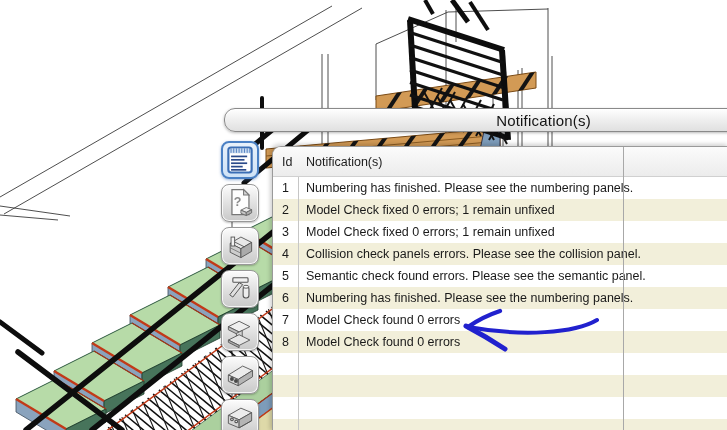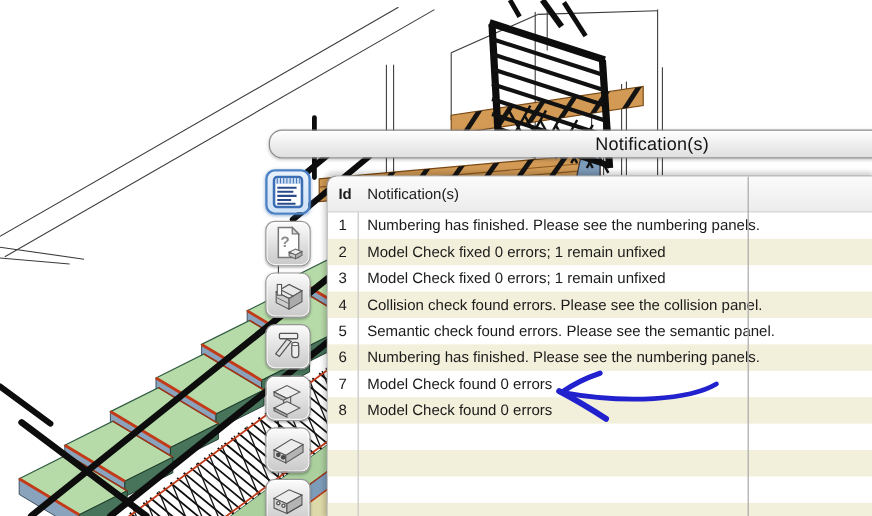--- a/index.html
+++ b/index.html
@@ -27,21 +27,21 @@
     width:38px;height:38px;box-shadow:0 1px 3px rgba(60,110,180,.5);}
 
   
   .panel{position:absolute;left:272px;top:146px;width:456px;height:285px;z-index:2;
     background:#fff;border-left:1px solid #9a9a9a;border-top:1px solid #9a9a9a;
     border-top-left-radius:9px;overflow:hidden;
     box-shadow:-2px -2px 4px rgba(0,0,0,.18);}
   .panel-header{height:29px;display:flex;align-items:center;
     background:linear-gradient(#fbfbfb,#ececec);border-bottom:1px solid #d0d0d0;
     font-size:12.5px;color:#1c1c1c;}
-  .panel-header .h-id{margin-left:9px;width:17px;font-weight:bold;}
+  .panel-header .h-id{margin-left:9px;width:17px;}
   .panel-header .h-text{margin-left:7px;}
   .rows{position:relative;}
   .nrow{display:flex;height:22px;align-items:center;font-size:12.5px;color:#1a1a1a;}
   .nrow.alt{background:#f2efda;}
   .cell-id{box-sizing:border-box;width:26px;padding-left:9px;align-self:stretch;
     display:flex;align-items:center;border-right:1px solid #c6c6c6;}
   .cell-text{padding-left:7px;white-space:nowrap;overflow:hidden;}
   .col-sep{position:absolute;left:350px;top:0;height:285px;width:1px;background:#a8a8a8;z-index:3;}
 
   #arrow{position:absolute;left:0;top:0;z-index:5;pointer-events:none;}
@@ -313,21 +313,21 @@
         <div class="nrow alt">
       <span class="cell-id">2</span>
       <span class="cell-text">Model Check fixed 0 errors; 1 remain unfixed</span>
     </div>
         <div class="nrow">
       <span class="cell-id">3</span>
       <span class="cell-text">Model Check fixed 0 errors; 1 remain unfixed</span>
     </div>
         <div class="nrow alt">
       <span class="cell-id">4</span>
-      <span class="cell-text">Collision check found errors. Please see the collision panel.</span>
+      <span class="cell-text">Collision check panels errors. Please see the collision panel.</span>
     </div>
         <div class="nrow">
       <span class="cell-id">5</span>
       <span class="cell-text">Semantic check found errors. Please see the semantic panel.</span>
     </div>
         <div class="nrow alt">
       <span class="cell-id">6</span>
       <span class="cell-text">Numbering has finished. Please see the numbering panels.</span>
     </div>
         <div class="nrow">

